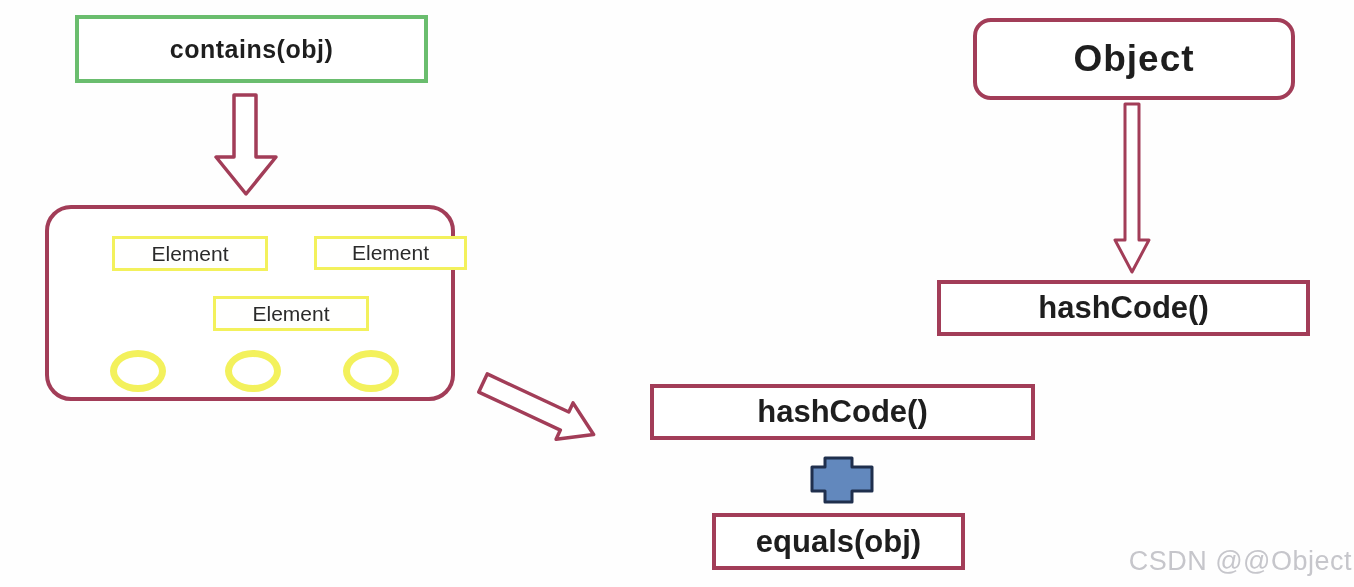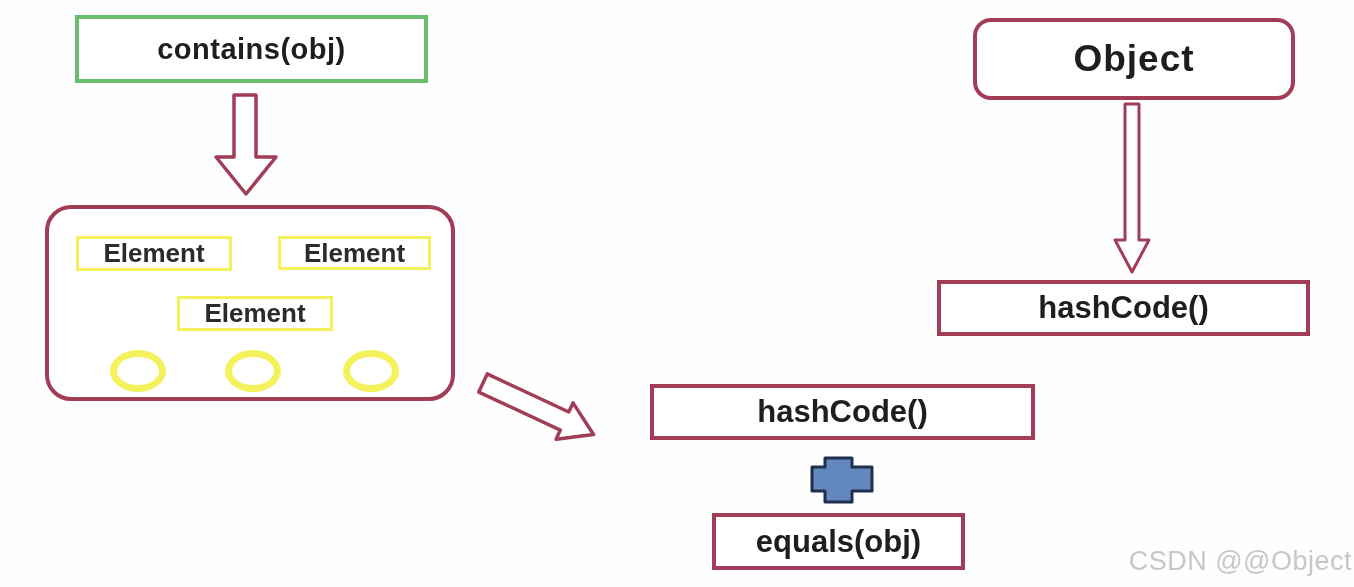--- a/index.html
+++ b/index.html
@@ -15,38 +15,39 @@
     display:flex;align-items:center;justify-content:center;
     background:#ffffff;
     color:var(--text,#1e1e1e);
     font-weight:700;
     box-sizing:border-box;
     white-space:nowrap;
   }
   .maroon-box{border:4px solid var(--maroon,#a23d58);}
   .green-box{border:4px solid var(--green,#6abd6e);}
 
-  .contains-box{left:75px;top:15px;width:353px;height:68px;font-size:29px;letter-spacing:.5px;}
+  .contains-box{left:75px;top:15px;width:353px;height:68px;font-size:25px;letter-spacing:.5px;}
   .object-box{left:973px;top:18px;width:322px;height:82px;border-radius:18px;font-size:37px;letter-spacing:1px;}
   .hashcode-mid{left:650px;top:384px;width:385px;height:56px;font-size:31px;}
   .hashcode-right{left:937px;top:280px;width:373px;height:56px;font-size:31px;}
   .equals-box{left:712px;top:513px;width:253px;height:57px;font-size:31px;}
 
   .collection-box{
     position:absolute;left:45px;top:205px;width:410px;height:196px;
     border:4px solid var(--maroon,#a23d58);border-radius:26px;
     background:#ffffff;box-sizing:border-box;
   }
   .element-box{
     position:absolute;
     display:flex;align-items:center;justify-content:center;
     border:3px solid var(--yellow,#f3f15c);
     background:#fffffe;
-    font-size:26px;font-weight:700;color:#2b2b2b;
+    font-size:21px;font-weight:400;color:#2b2b2b;
     box-sizing:border-box;
+    margin-left:36px;
   }
   .el-1{left:27px;top:27px;width:156px;height:35px;}
   .el-2{left:229px;top:27px;width:153px;height:34px;}
   .el-3{left:128px;top:87px;width:156px;height:35px;}
   .bucket{
     position:absolute;top:141px;width:56px;height:42px;
     border:7px solid var(--yellow,#f3f15c);
     border-radius:50%;background:#ffffff;box-sizing:border-box;
   }
   .b-1{left:61px;} .b-2{left:176px;} .b-3{left:294px;}

